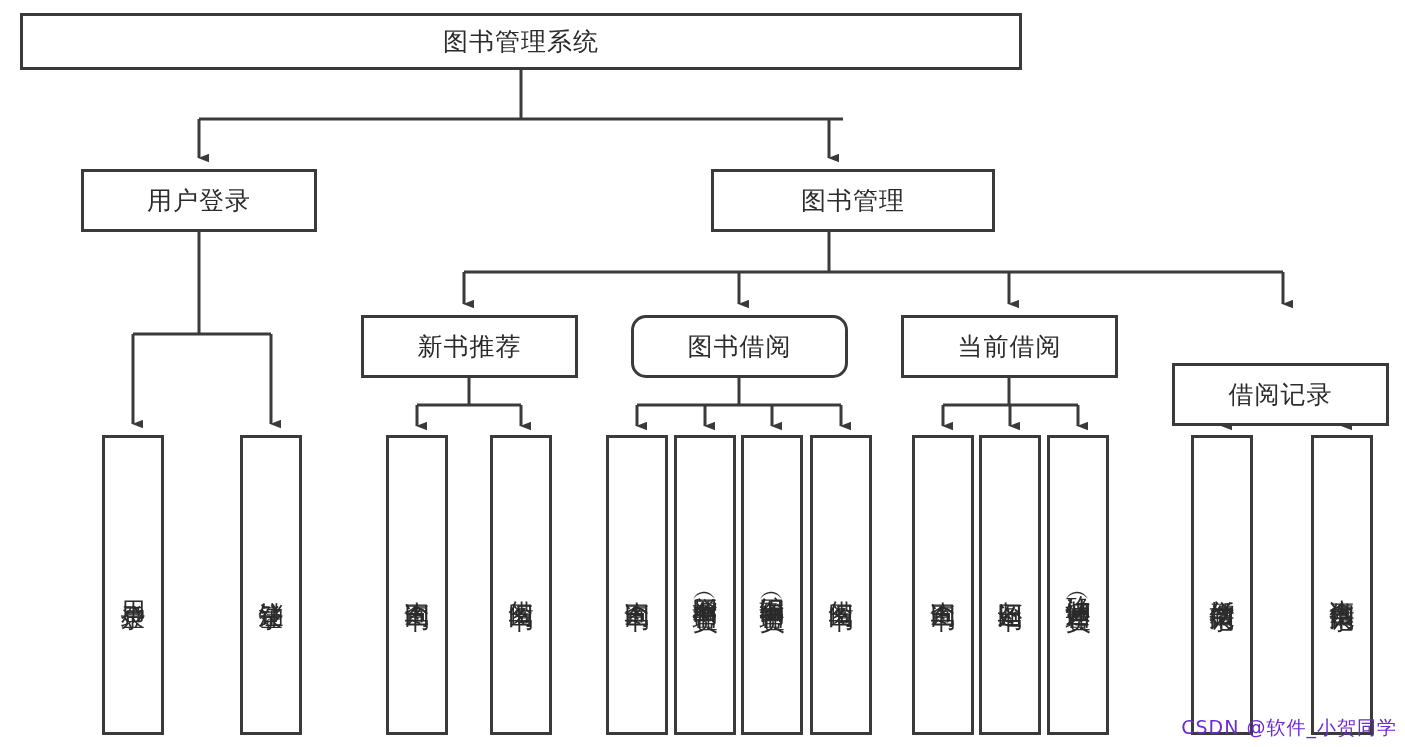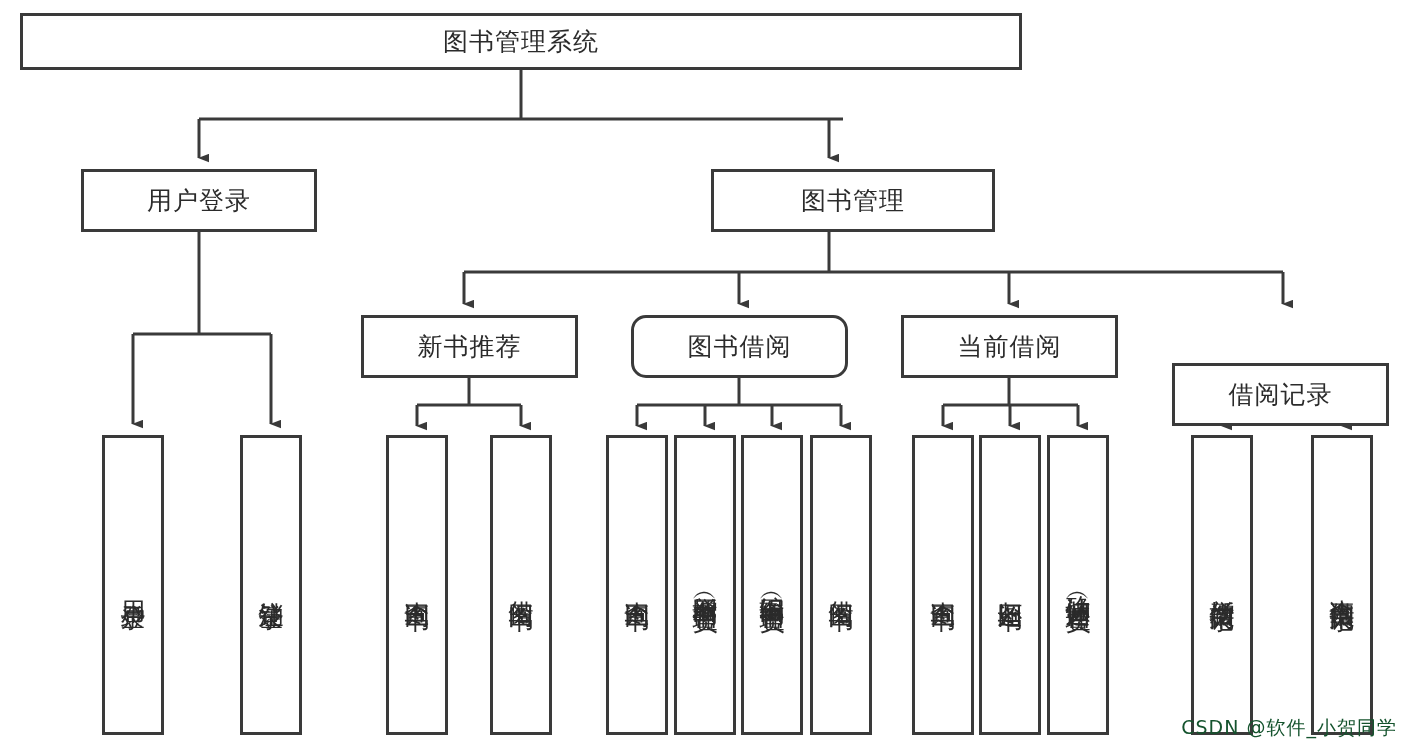--- a/index.html
+++ b/index.html
@@ -55,21 +55,21 @@
     text-orientation: upright;
     white-space: normal;
     text-align: center;
     max-height: 100%;
   }
   .watermark {
     position: absolute;
     right: 8px;
     bottom: 6px;
     font-size: 19px;
-    color: #14532d;
+    color: #6d28d9;
     letter-spacing: 1px;
     z-index: 5;
     white-space: nowrap;
   }
 </style>
 </head>
 <body>
 
 <div id="canvas">
 

